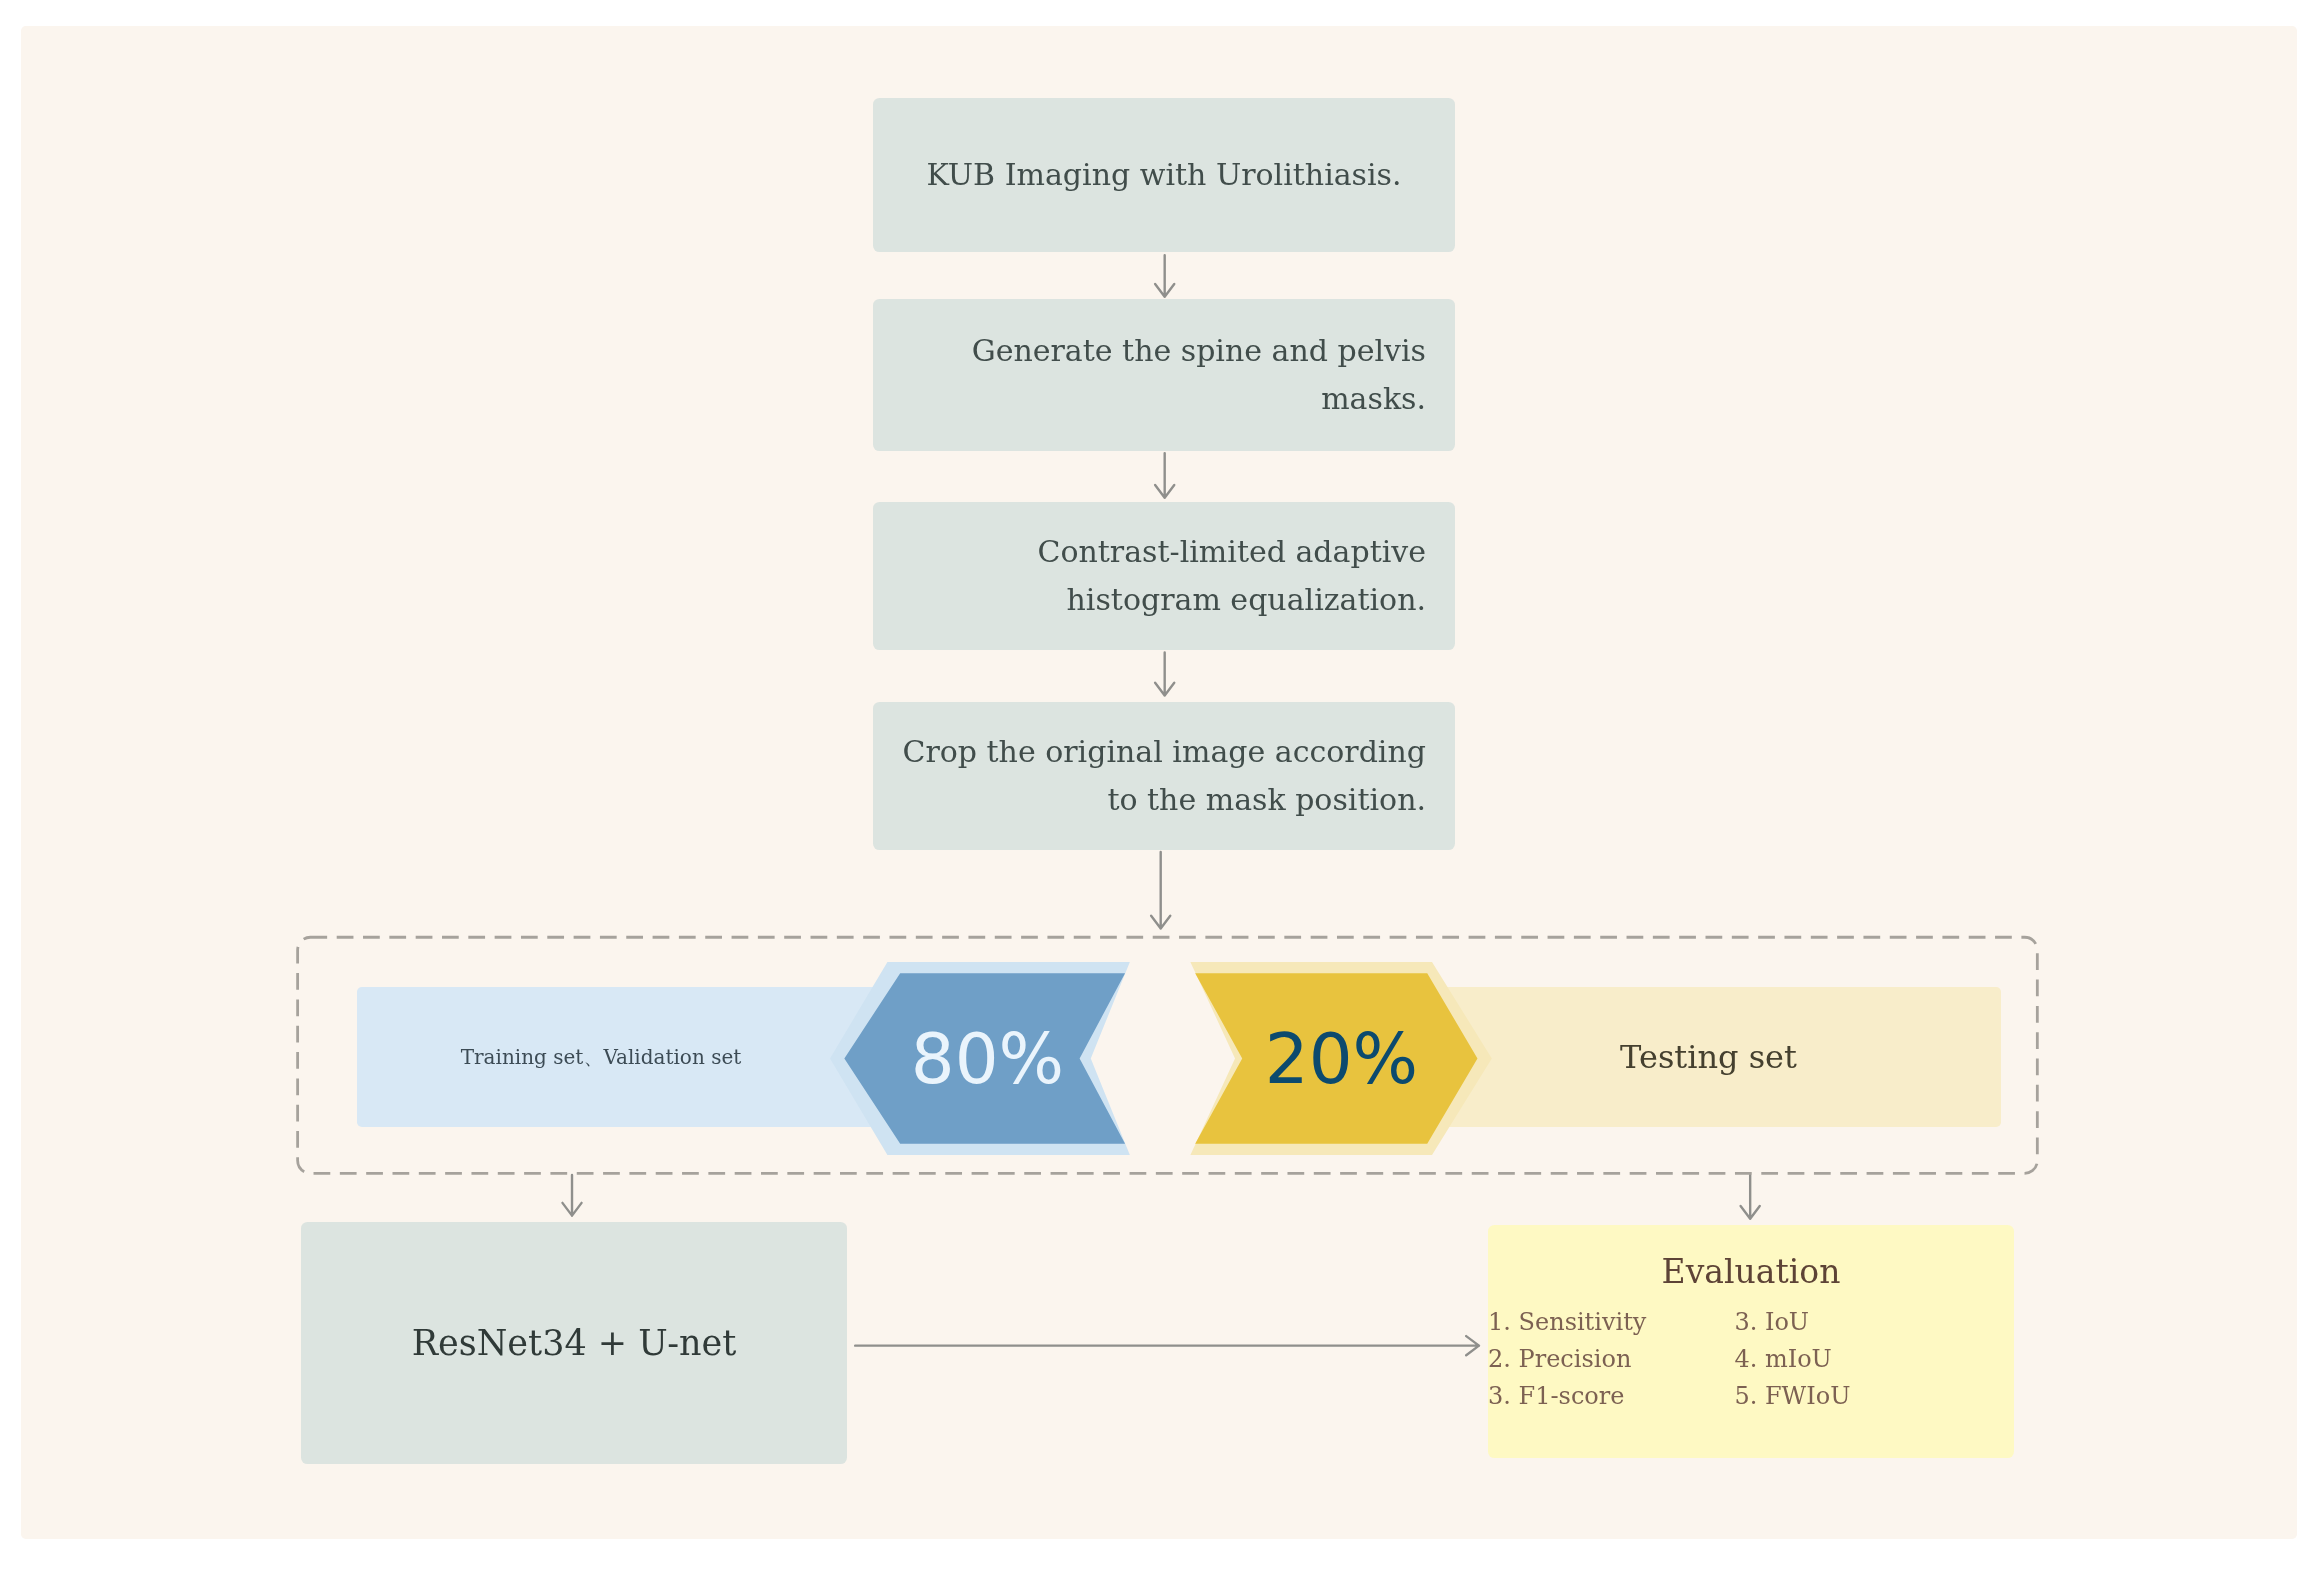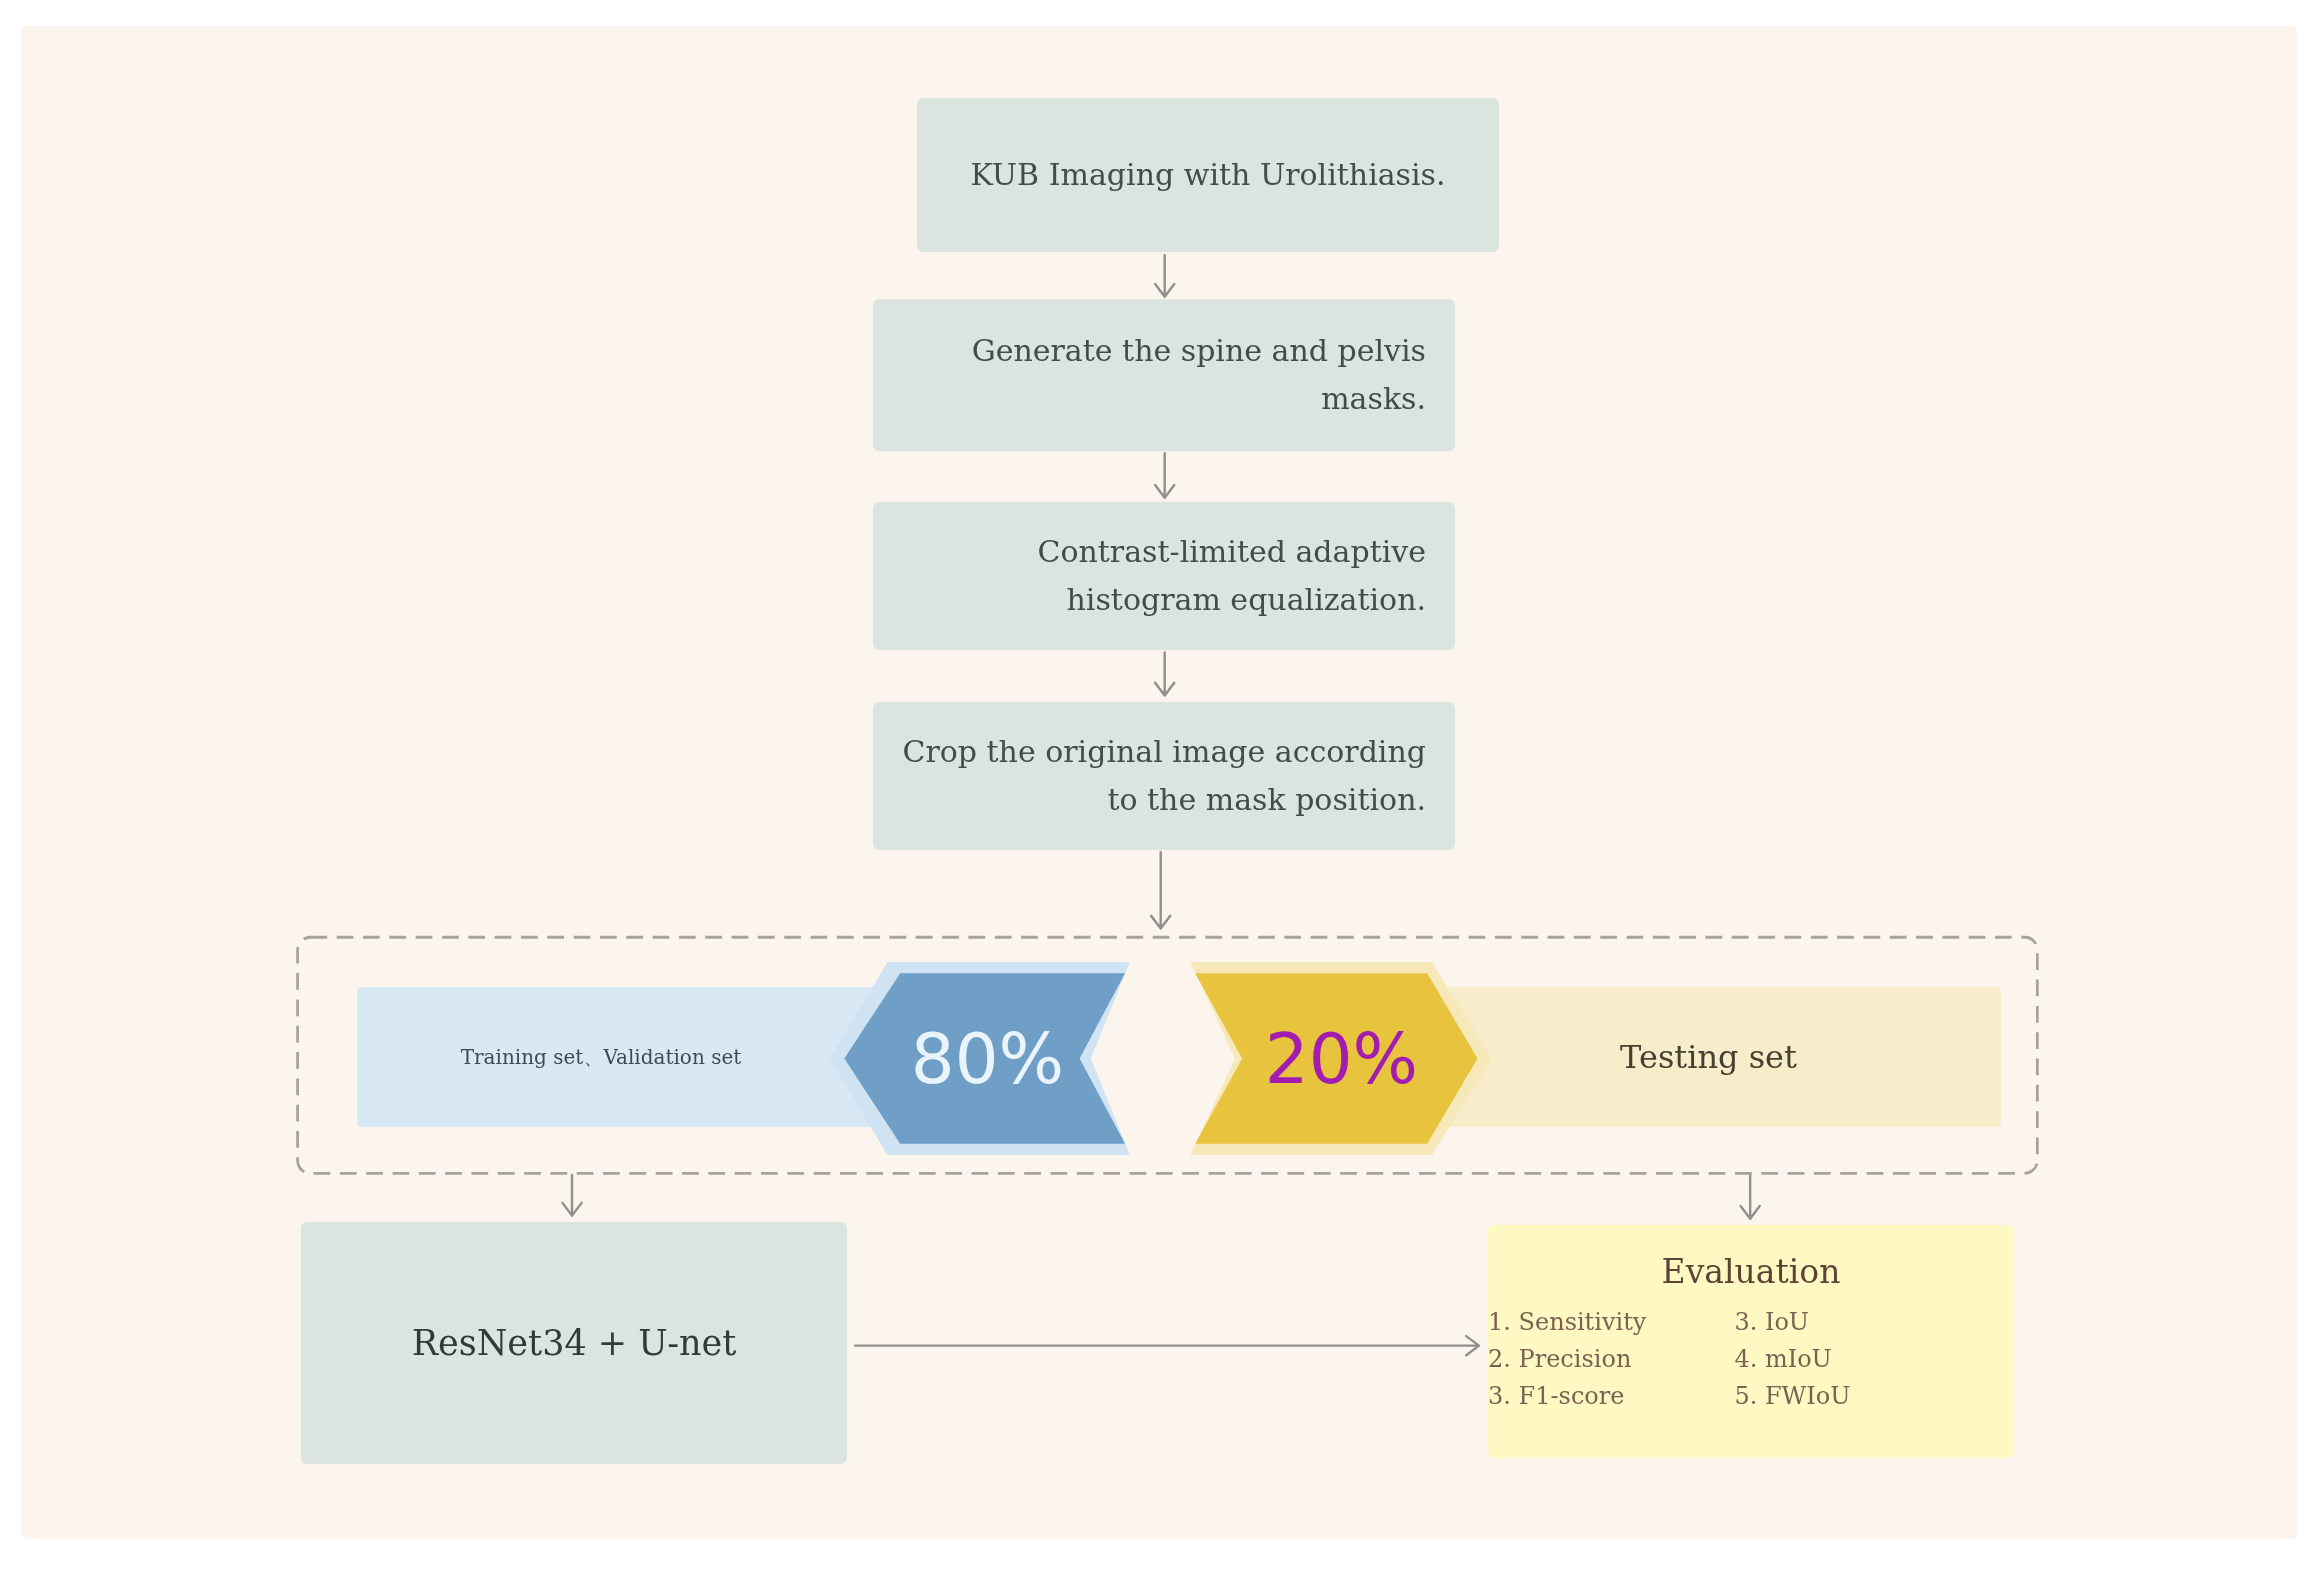--- a/index.html
+++ b/index.html
@@ -20,21 +20,21 @@
                 color:#3c4b55;font-size:20px;padding-right:64px;}
   .bar-testing{left:1428px;top:987px;width:573px;background:#f8edca;
                color:#45402f;font-size:32px;padding-right:12px;}
   .chev{position:absolute;top:962px;width:315px;height:193px;text-align:center;}
   .chev svg{position:absolute;left:0;top:0;}
   .pct{position:absolute;left:0;right:0;top:0;bottom:0;display:flex;
        align-items:center;justify-content:center;
        font-family:"DejaVu Sans","Liberation Sans",sans-serif;
        font-size:69px;}
   .chev-blue .pct{color:#eaf4fc;}
-  .chev-yellow .pct{color:#a21caf;}
+  .chev-yellow .pct{color:#0c4a6e;}
   .model-box{position:absolute;left:301px;top:1222px;width:546px;height:242px;
              background:#dce4e0;border-radius:6.4px;color:#303a38;font-size:35px;
              display:flex;align-items:center;justify-content:center;}
   .eval-box{position:absolute;left:1488px;top:1225px;width:526px;height:233px;
             background:#fef9c3;border-radius:6.4px;box-sizing:border-box;
             padding-top:27px;}
   .eval-title{text-align:center;color:#5d4336;font-size:33px;}
   .eval-cols{display:flex;gap:88px;margin-top:12.8px;}
   .eval-col{font-size:24px;line-height:1.55;color:#7c6152;}
   .eval-item{white-space:nowrap;}
@@ -64,21 +64,21 @@
     <g>
       <path d="M2194 1473 V1528 M2182 1512 L2194 1528 L2206 1512"></path>
     </g>
     <g>
       <path d="M1072 1687 H1854 M1838 1675 L1854 1687 L1838 1699"></path>
     </g>
   </g>
   <rect x="373" y="1175" width="2181" height="296" rx="16" fill="none" stroke="#a6a29c" stroke-width="3.5" stroke-dasharray="21 12"></rect>
 </svg>
 
-<div class="step-box centered" style="left:873px;top:98px;height:154px;margin-left:44px;">
+<div class="step-box centered" style="left:873px;top:98px;height:154px;">
   <div class="step-line">KUB Imaging with Urolithiasis.</div>
 </div>
 
 <div class="step-box" style="left:873px;top:299px;height:152px;">
   <div class="step-line">Generate the spine and pelvis</div>
   <div class="step-line">masks.</div>
 </div>
 
 <div class="step-box" style="left:873px;top:502px;height:148px;">
   <div class="step-line">Contrast-limited adaptive</div>

